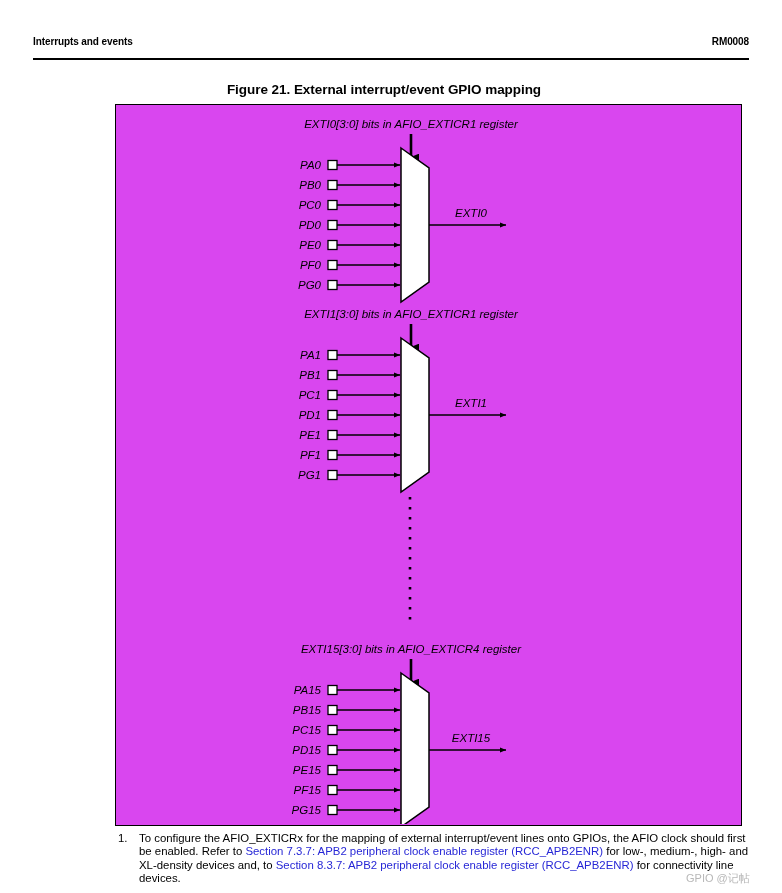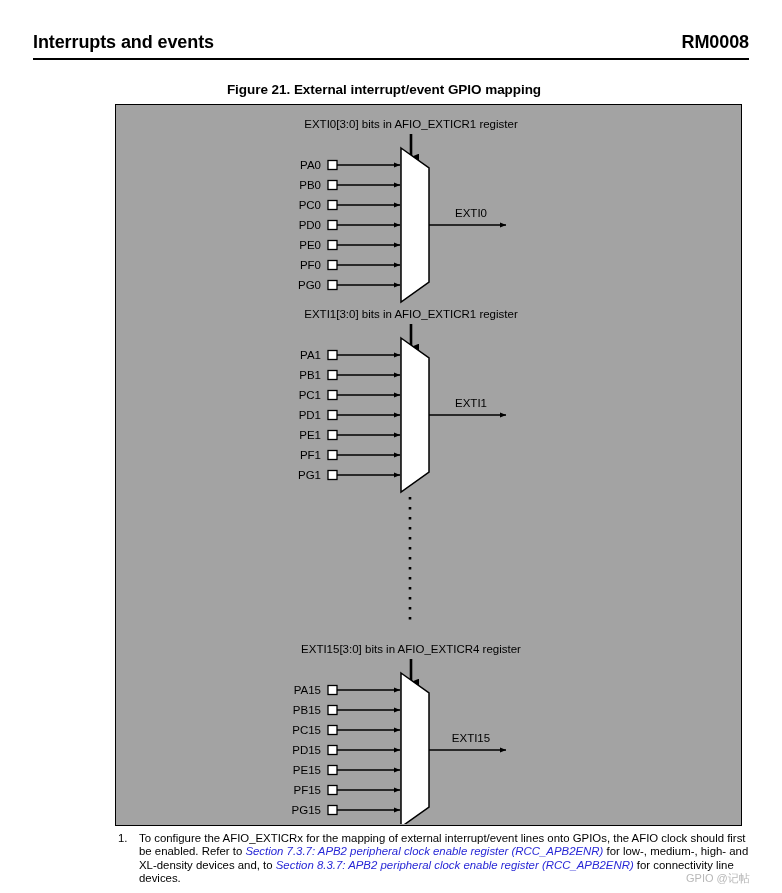--- a/index.html
+++ b/index.html
@@ -21,21 +21,21 @@
     position: absolute;
     left: 33px;
     top: 33px;
     width: 716px;
     height: 30px;
     display: flex;
     align-items: flex-start;
     justify-content: space-between;
   }
   .header-text {
-    font-size: 18px;
+    font-size: 10px;
     font-weight: bold;
     letter-spacing: -0.1px;
     line-height: 18px;
   }
   #header-rule {
     position: absolute;
     left: 33px;
     top: 58px;
     width: 716px;
     height: 2px;
@@ -56,21 +56,22 @@
 
   
   #figure-box {
     position: absolute;
     left: 115px;
     top: 104px;
     width: 627px;
     height: 722px;
     border: 1.6px solid #000000;
     box-sizing: border-box;
-    background: #a3a3a3;
+    background: #d946ef;
+    font-style: italic;
   }
   #figure-svg {
     position: absolute;
     left: 0;
     top: 0;
     display: block;
   }
   .mux-caption {
     font-family: "Liberation Sans", sans-serif;
     font-size: 11.5px;
@@ -104,21 +105,20 @@
     text-align: left;
     padding-left: 3px;
     box-sizing: border-box;
   }
   #footnote-body {
     flex: 1 1 auto;
     text-align: left;
   }
   .link {
     color: #2727d6;
-    font-style: italic;
     text-align: center;
   }
 
   
   #watermark {
     position: absolute;
     left: 686px;
     top: 871px;
     font-size: 11px;
     color: #b8b8b8;

